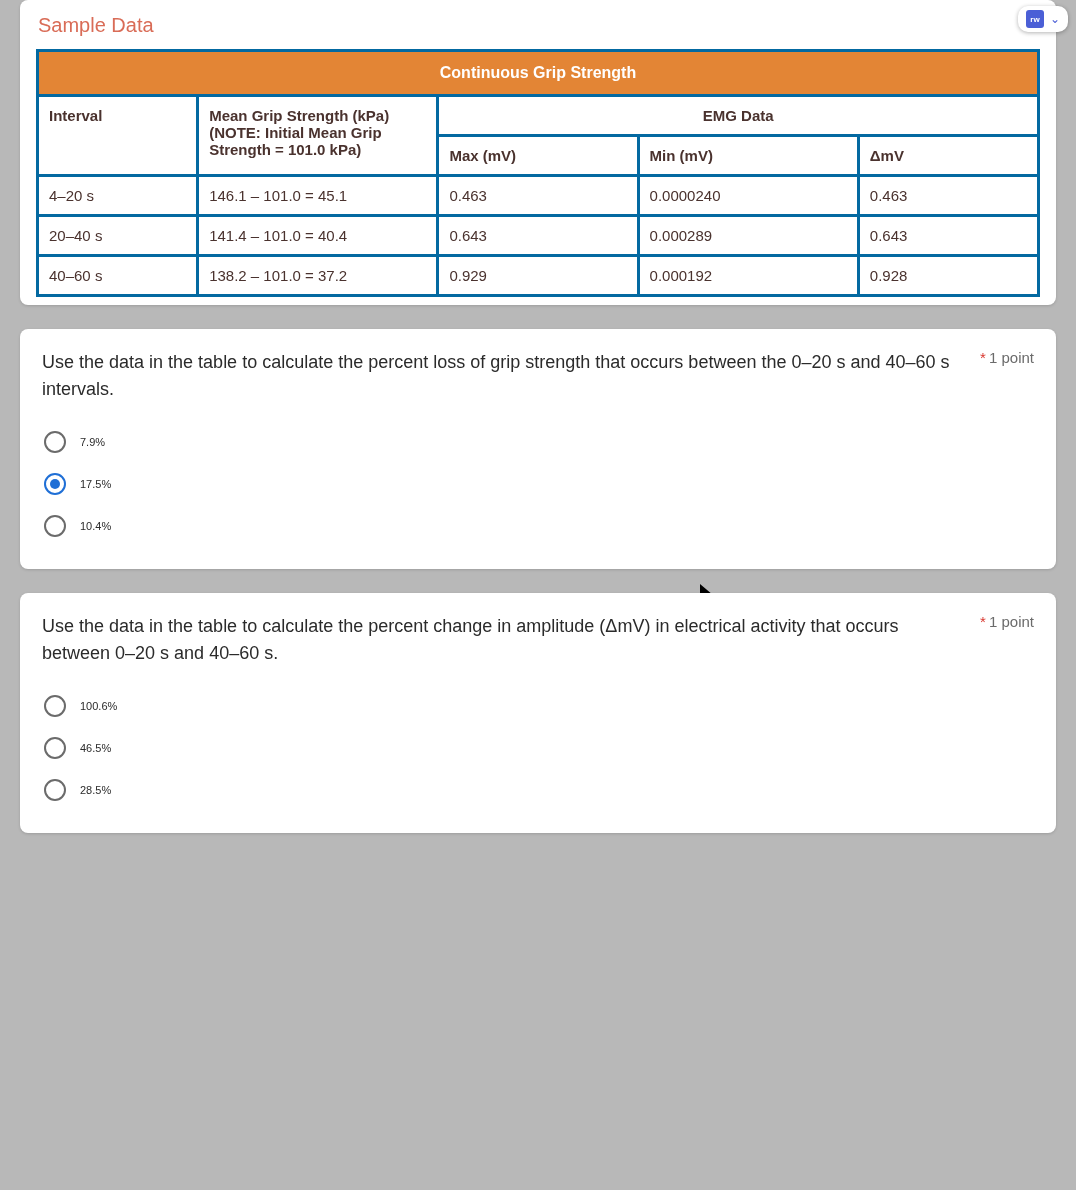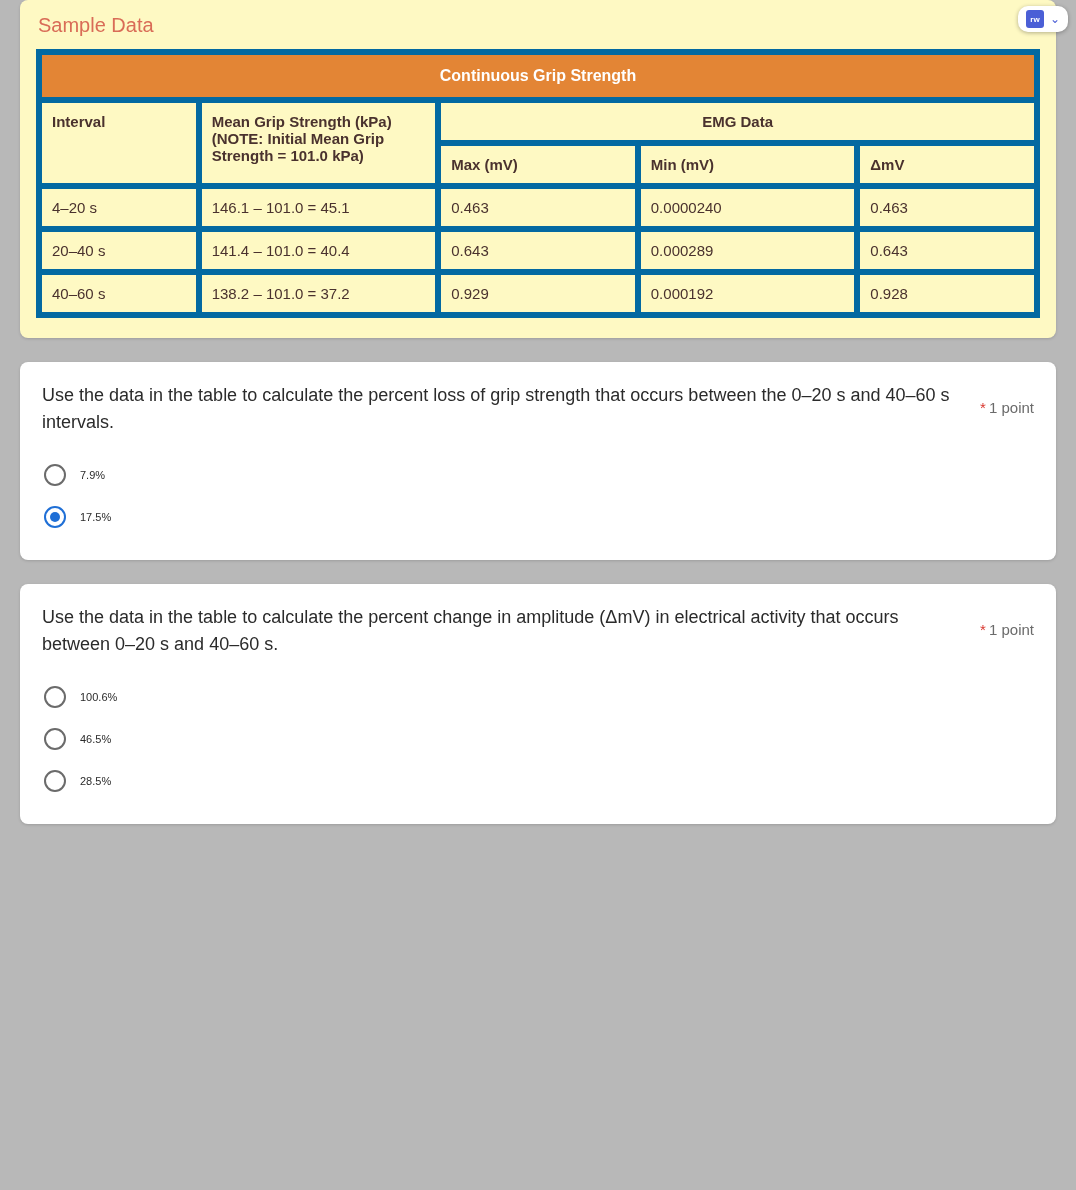--- a/index.html
+++ b/index.html
@@ -18,35 +18,35 @@
   }
   .card {
     background: #fff;
     border-radius: 8px;
     box-shadow: 0 1px 3px rgba(0,0,0,0.15);
     margin-bottom: 24px;
     padding: 18px 22px 22px 22px;
     position: relative;
   }
   .card.table-card {
-    background: #fef9c3;
-    padding: 10px 16px 20px 16px;
+    background: #ffffff;
+    padding: 10px 16px 8px 16px;
   }
   .section-title {
     color: #d96c57;
     font-size: 20px;
     margin: 4px 0 12px 2px;
   }
   table.data {
     width: 100%;
     border-collapse: collapse;
     table-layout: fixed;
   }
   table.data th, table.data td {
-    border: 6px solid #0369a1;
+    border: 3px solid #0369a1;
     padding: 10px 10px;
     font-size: 15px;
     color: #4a322e;
     vertical-align: top;
     text-align: left;
     word-wrap: break-word;
   }
   table.data th.title-bar {
     background: #e38535;
     color: #fff;
@@ -60,21 +60,21 @@
   }
   .question-text {
     font-size: 18px;
     color: #2b2b2b;
     line-height: 1.5;
     margin: 2px 0 18px 0;
     padding-right: 80px;
   }
   .points {
     position: absolute;
-    top: 37px;
+    top: 20px;
     right: 22px;
     font-size: 15px;
     color: #6b6b6b;
   }
   .points .req { color: #d9372f; margin-right: 3px; }
   .options { margin-left: 2px; }
   .option {
     display: flex;
     align-items: center;
     padding: 10px 0;
@@ -208,20 +208,24 @@
     <div class="question-text">Use the data in the table to calculate the percent loss of grip strength that occurs between the 0–20 s and 40–60 s intervals.</div>
     <div class="options">
       <div class="option">
         <span class="radio"></span>
         <span class="option-label">7.9%</span>
       </div>
       <div class="option">
         <span class="radio selected"></span>
         <span class="option-label">17.5%</span>
       </div>
+      <div class="option">
+        <span class="radio"></span>
+        <span class="option-label">10.4%</span>
+      </div>
     </div>
     <svg class="cursor-ptr" style="left:680px; top:255px" viewBox="0 0 14 20">
         <path d="M0 0 L0 16 L4 12 L7 19 L10 18 L7 11 L13 11 Z" fill="#000"></path>
       </svg>
   </div>
 
   <div class="card">
     <div class="points">
       <span class="req">*</span><span>1 point</span>
     </div>

